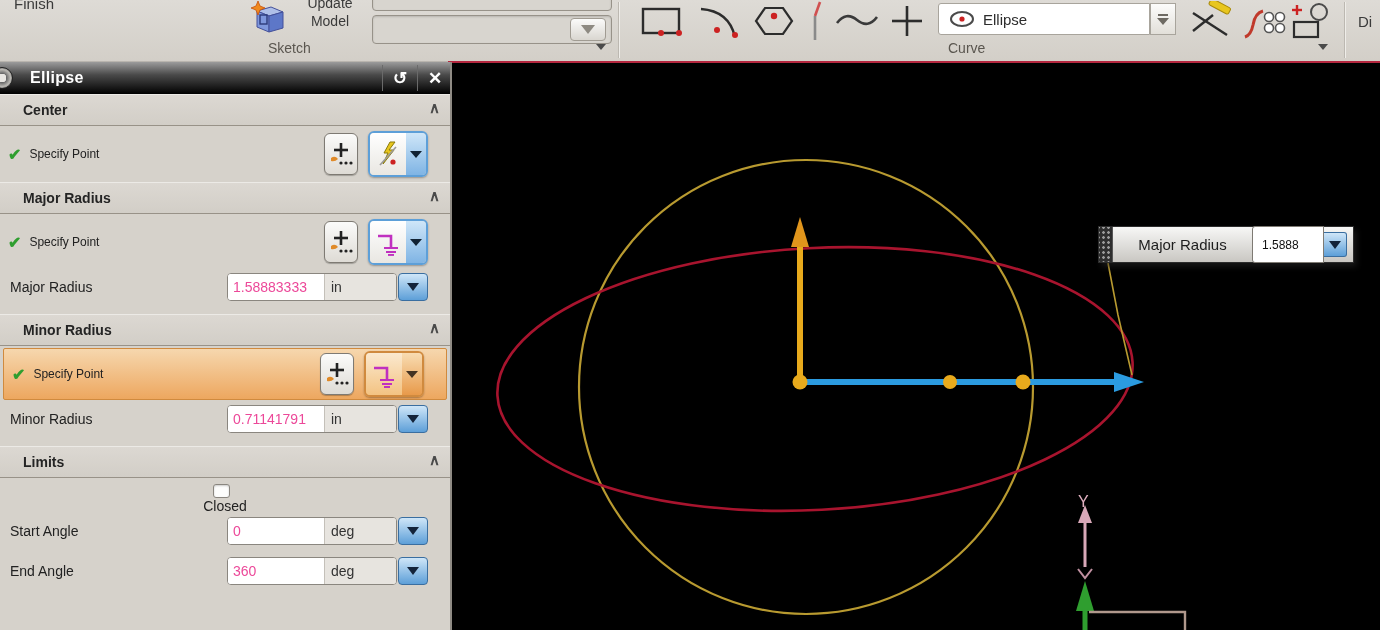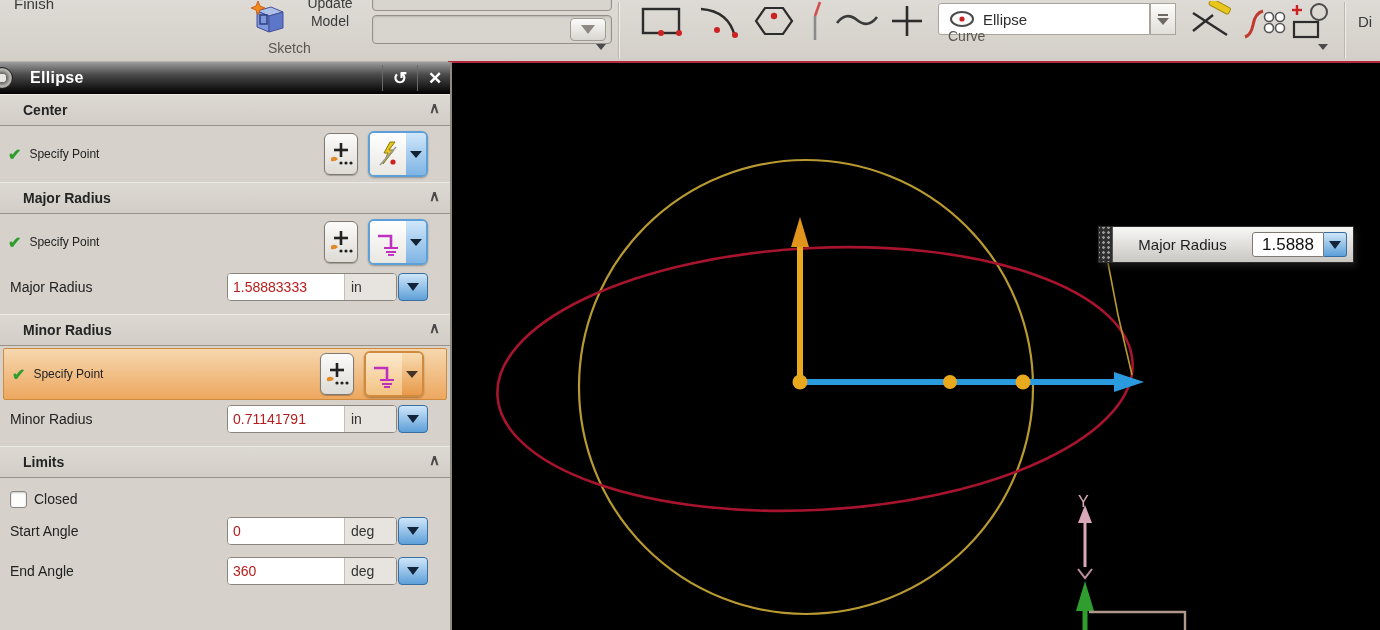--- a/index.html
+++ b/index.html
@@ -41,22 +41,22 @@
   #floating-input { position:absolute; left:1098px; top:226px; width:256px; height:37px;
                     display:flex; align-items:center;
                     background:linear-gradient(#f7f7f6,#c9c7c2);
                     border:1px solid #2c2c2c; box-shadow:3px 4px 6px rgba(40,40,40,.55);
                     z-index:5; }
   #floating-handle { width:14px; height:100%; background:#2e2e2e;
                      background-image:radial-gradient(#9a9a9a 1px, transparent 1.6px);
                      background-size:5px 5px; background-position:2px 3px;
                      border-right:1px solid #555; cursor:move; }
   #floating-input .fl-label { flex:1; text-align:center; font-size:15px; color:#1d1d1d; }
-  #floating-input input { width:72px; height:25px; border:1px solid #7e7a73; border-radius:3px 0 0 3px;
-                          font-size:17px; padding:0 9px; color:#111; background:#fff;
+  #floating-input input { width:72px; height:37px; border:1px solid #7e7a73; border-radius:3px 0 0 3px;
+                          font-size:12px; padding:0 9px; color:#111; background:#fff;
                           font-family:"Liberation Sans",sans-serif; }
   #floating-input .fl-arrow { width:23px; height:25px; margin-right:6px;
                               background:linear-gradient(#cfe6f8,#5d9fd8);
                               border:1px solid #3a6ea0; border-left:none; border-radius:0 3px 3px 0;
                               display:flex; align-items:center; justify-content:center; }
   .dn-tri { width:0; height:0; border-left:6px solid transparent; border-right:6px solid transparent;
             border-top:8px solid #13233a; }
 
   
   #dialog { position:absolute; left:0; top:62px; width:452px; height:568px;
@@ -96,29 +96,29 @@
                     display:flex; align-items:center; justify-content:center; }
   .sp-combo .drop .tri { width:0; height:0; border-left:6px solid transparent;
                          border-right:6px solid transparent; border-top:7px solid #123; }
   .sp-combo.warm { border-color:#d08a3e; }
   .sp-combo.warm .drop { background:linear-gradient(#f8dcb2,#e89a4a); }
   .field-row { position:relative; height:34px; display:flex; align-items:center; padding:0 10px; }
   .field-label { font-size:14px; color:#222; }
   .field-box { position:absolute; left:227px; width:170px; height:28px;
                border:1px solid #8a867f; border-radius:4px; background:#fff;
                display:flex; align-items:center; overflow:hidden; }
-  .field-box input { width:116px; height:100%; border:none; outline:none; font-size:14px;
-                     padding:0 5px; color:#b91c1c; background:#fff;
+  .field-box input { width:96px; height:100%; border:none; outline:none; font-size:14px;
+                     padding:0 5px; color:#ec4899; background:#fff;
                      font-family:"Liberation Sans",sans-serif; }
   .field-box .unit { flex:1; height:100%; background:#e7e4df; border-left:1px solid #c4c0b9;
                      display:flex; align-items:center; padding-left:6px; font-size:14px; color:#333; }
   .field-arrow { position:absolute; right:22px; width:30px; height:28px;
                  background:linear-gradient(#cfe6f8,#5d9fd8); border:1px solid #3a6ea0;
                  border-radius:4px; display:flex; align-items:center; justify-content:center; }
-  .chk-row { display:flex; align-items:center; height:30px; padding:0 10px; }
+  .chk-row { display:flex; align-items:center; height:30px; padding:0 10px;flex-direction:column; }
   .checkbox { width:17px; height:17px; background:#fdfdfc; border:1px solid #8a867f;
               border-radius:3px; margin-right:7px; box-shadow:inset 0 1px 2px rgba(0,0,0,.2); }
   .spacer6 { height:6px; } .spacer10 { height:10px; }
 </style>
 </head>
 <body>
 
 <div id="stage">
 
   <div id="toolbar">
@@ -214,21 +214,21 @@
     </div>
     <div class="tb-btn" style="left:1288px; top:0px; width:44px; height:42px;">
       <svg width="42" height="40" viewBox="0 0 42 40">
         <line x1="8" y1="4" x2="8" y2="14" stroke="#c22" stroke-width="2.4"></line>
         <line x1="3" y1="9" x2="13" y2="9" stroke="#c22" stroke-width="2.4"></line>
         <circle cx="30" cy="11" r="8" fill="none" stroke="#4a4a4a" stroke-width="2"></circle>
         <rect x="5" y="21" width="24" height="15" fill="none" stroke="#2c2c2c" stroke-width="2.2"></rect>
       </svg>
     </div>
 
-    <span class="tb-group-label" style="left:948px; top:28px;">Curve</span>
+    <span class="tb-group-label" style="left:948px; top:40px;">Curve</span>
     <div class="opt-arrow" style="left:1318px; top:44px;"></div>
 
     <div class="vsep" style="left:1344px;"></div>
     <span class="tb-label" style="left:1358px; top:13px; font-size:15px;">Di</span>
   </div>
 
   <div id="canvas">
     <svg width="932" height="567" viewBox="0 0 932 567">
 
       <circle cx="358" cy="324" r="227" fill="none" stroke="#b89a30" stroke-width="2.2"></circle>

